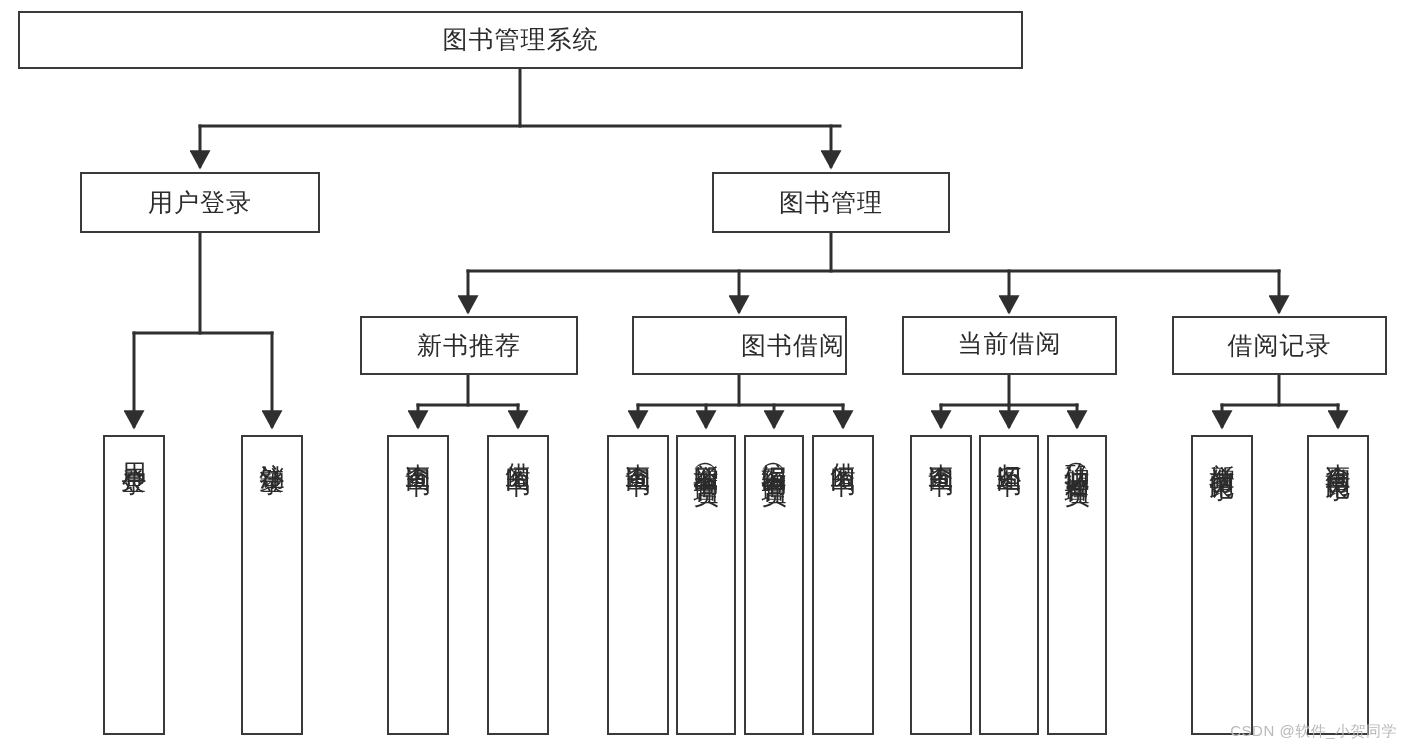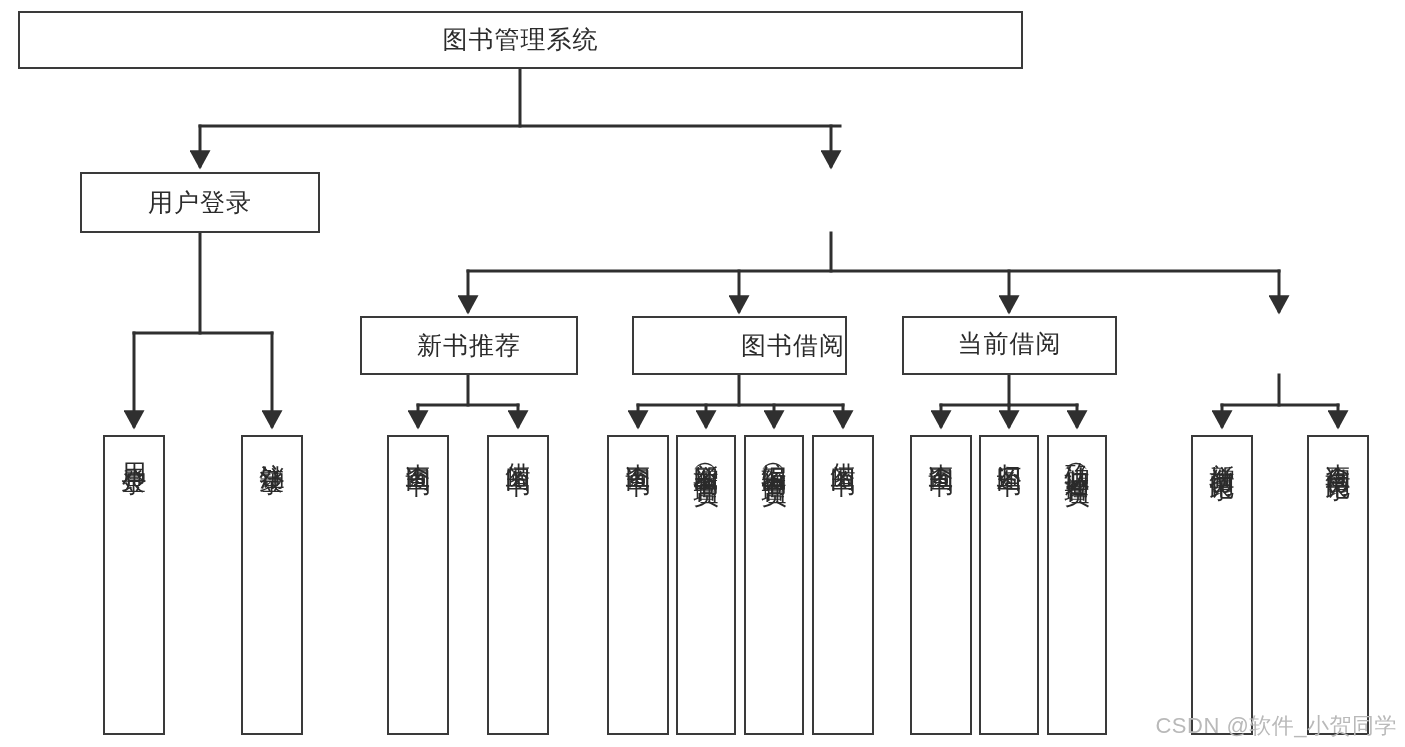--- a/index.html
+++ b/index.html
@@ -40,21 +40,21 @@
     text-orientation:upright;
     font-size:25px;
     line-height:1.0;
     letter-spacing:3px;
     white-space:normal;
   }
 
   .watermark{
     position:absolute;
     right:8px;bottom:6px;
-    font-size:22px;
+    font-size:15px;
     color:#b9b9b9;
     letter-spacing:.5px;
     user-select:none;
   }
 </style>
 </head>
 <body>
 
 <div id="canvas">
 
@@ -108,29 +108,35 @@
     </g>
   </svg>
 
   <div class="node h root" style="left:18px;top:11px;width:1005px;height:58px;">
     <span class="lbl">图书管理系统</span>
   </div>
 
   <div class="node h" style="left:80px;top:172px;width:240px;height:61px;">
     <span class="lbl">用户登录</span>
   </div>
+  <div class="node h" style="left:712px;top:172px;width:238px;height:61px;">
+    <span class="lbl">图书管理</span>
+  </div>
 
   <div class="node h" style="left:360px;top:316px;width:218px;height:59px;">
     <span class="lbl">新书推荐</span>
   </div>
   <div class="node h" style="left:632px;top:316px;width:215px;height:59px;justify-content:flex-end;">
     <span class="lbl">图书借阅</span>
   </div>
   <div class="node h" style="left:902px;top:316px;width:215px;height:59px;font-family:Liberation Mono, monospace;">
     <span class="lbl">当前借阅</span>
+  </div>
+  <div class="node h" style="left:1172px;top:316px;width:215px;height:59px;">
+    <span class="lbl">借阅记录</span>
   </div>
 
   <div class="node v" style="left:103px;top:435px;width:62px;height:300px;">
     <span class="lbl">用户登录</span>
   </div>
   <div class="node v" style="left:241px;top:435px;width:62px;height:300px;">
     <span class="lbl">注销登录</span>
   </div>
 
   <div class="node v" style="left:387px;top:435px;width:62px;height:300px;">

